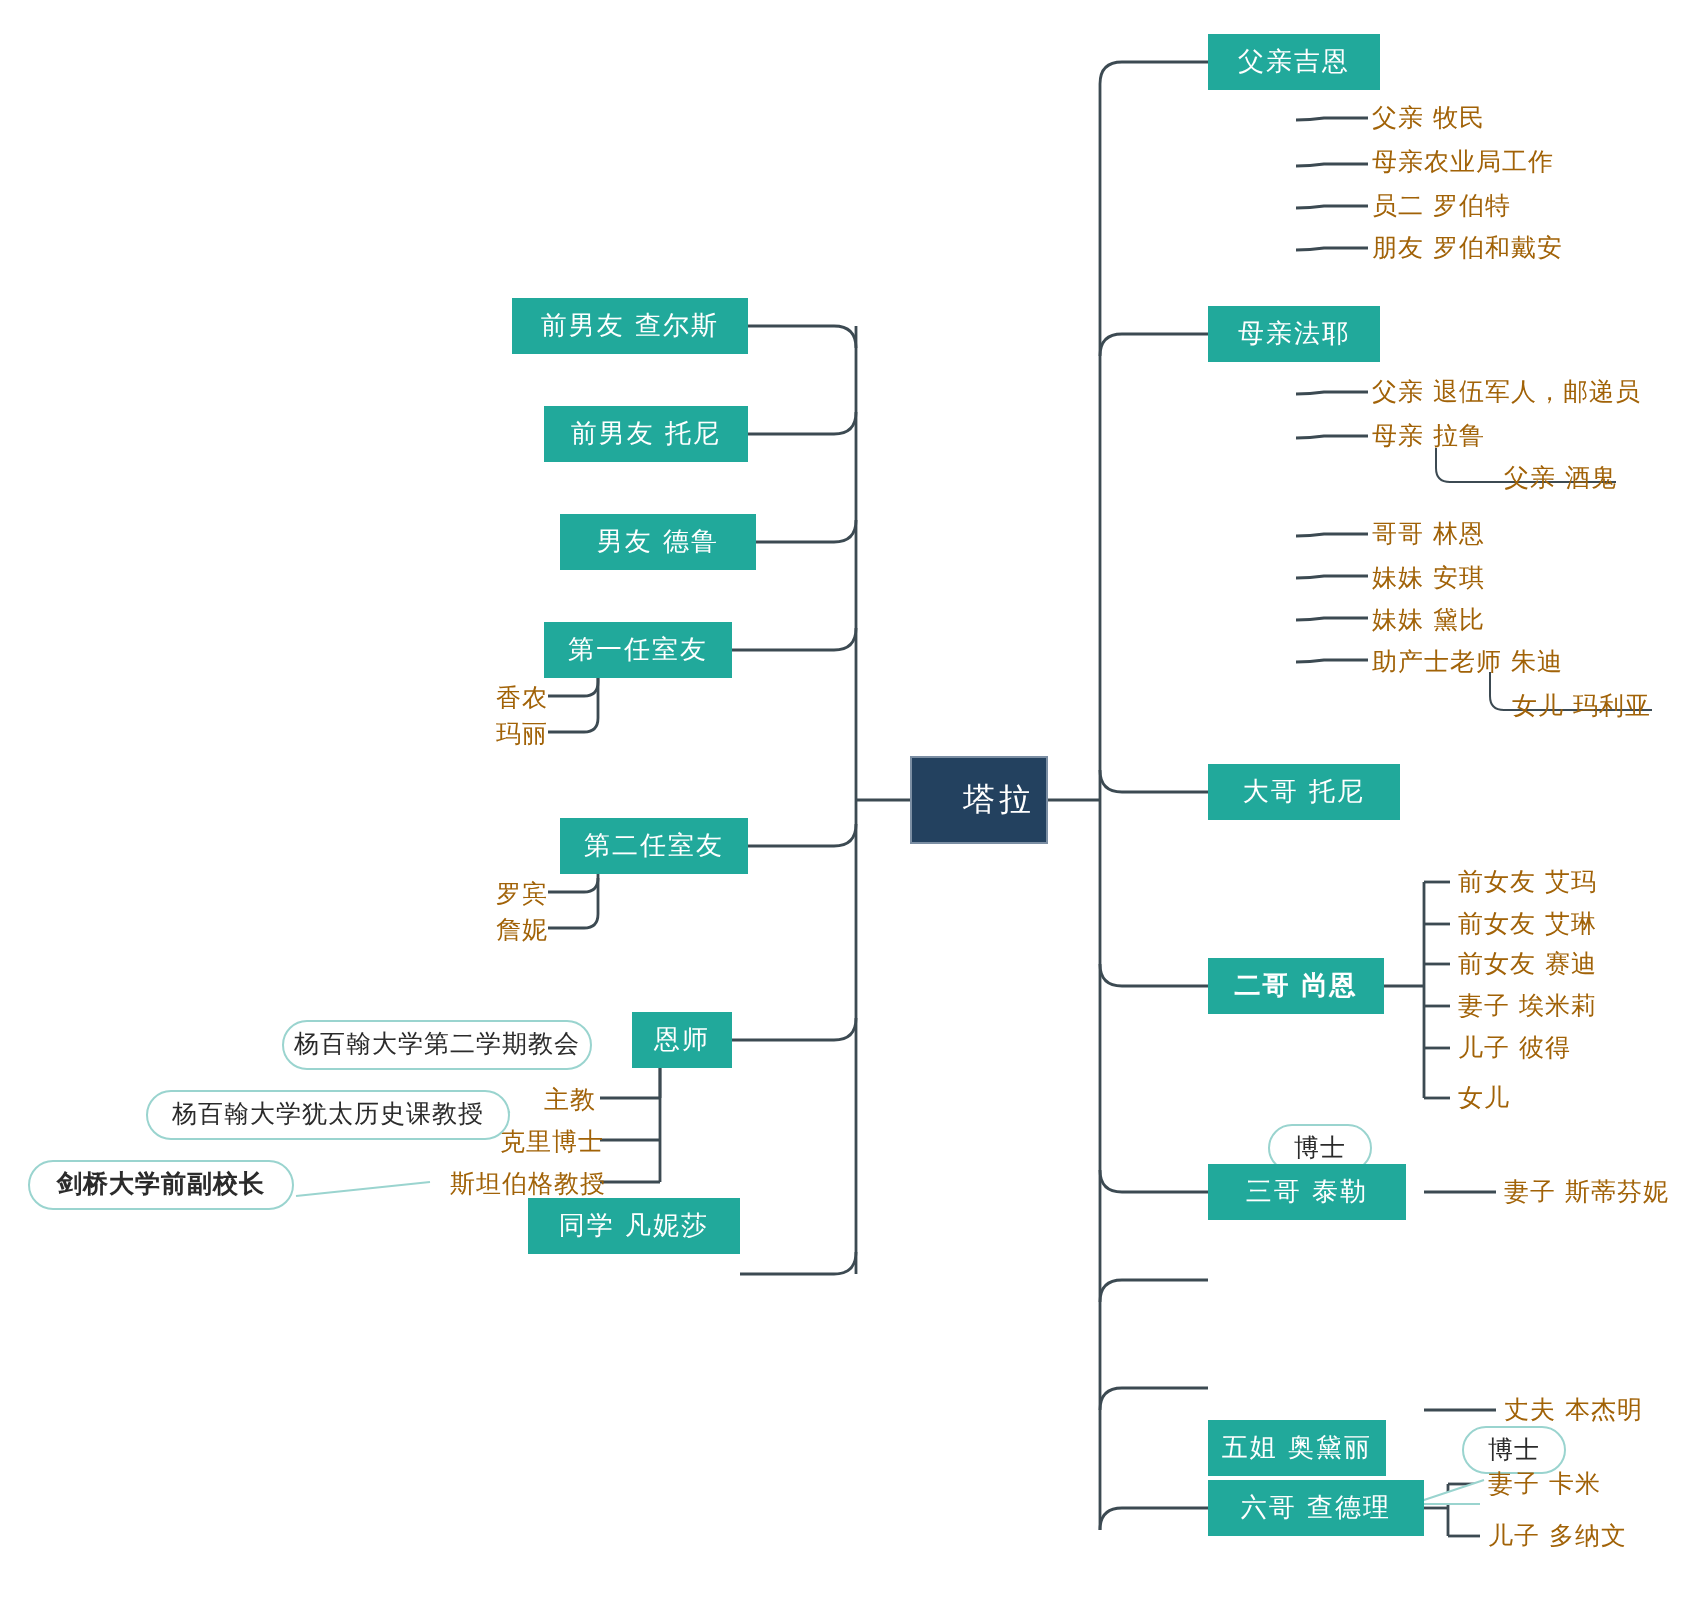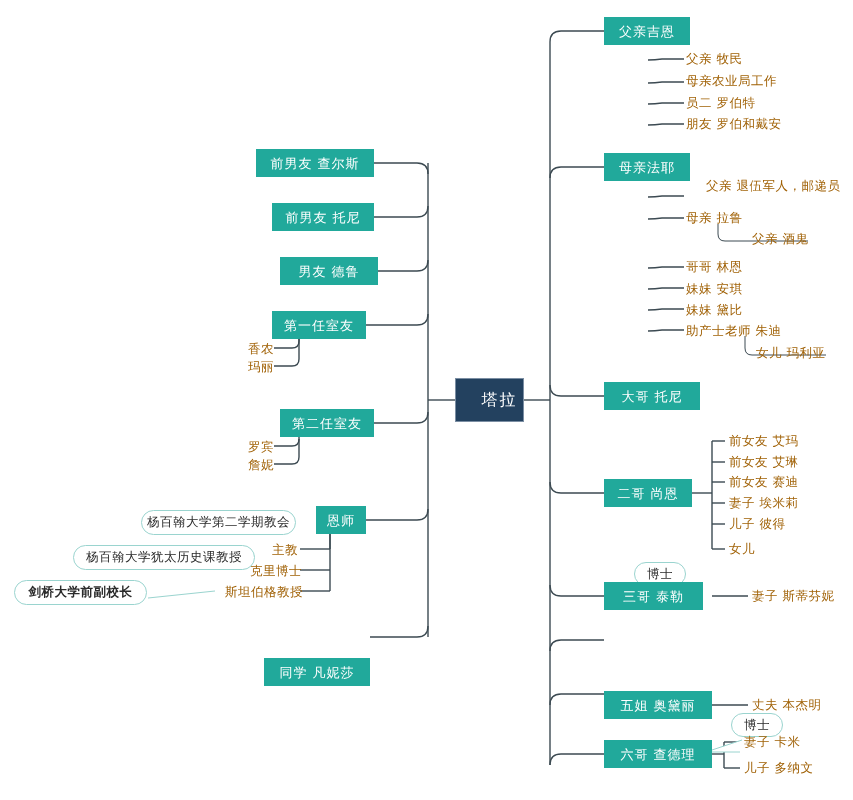--- a/index.html
+++ b/index.html
@@ -170,54 +170,54 @@
 
   <div class="node" style="left:316px;top:506px;width:50px;height:28px;">恩师</div>
   <div class="leaf left" style="left:272px;top:544px;">主教</div>
   <div class="leaf left" style="left:250px;top:565px;">克里博士</div>
   <div class="leaf left" style="left:225px;top:586px;">斯坦伯格教授</div>
 
   <div class="bubble" style="left:73px;top:545px;width:182px;height:25px;">杨百翰大学犹太历史课教授</div>
   <div class="bubble" style="left:141px;top:510px;width:155px;height:25px;">杨百翰大学第二学期教会</div>
   <div class="bubble" style="left:14px;top:580px;width:133px;height:25px;font-weight:bold;">剑桥大学前副校长</div>
 
-  <div class="node" style="left:264px;top:658px;width:106px;height:28px;">同学 凡妮莎</div>
+  <div class="node" style="left:264px;top:599px;width:106px;height:28px;">同学 凡妮莎</div>
 
   <div class="node" style="left:604px;top:17px;width:86px;height:28px;">父亲吉恩</div>
   <div class="leaf" style="left:686px;top:53px;">父亲 牧民</div>
   <div class="leaf" style="left:686px;top:75px;">母亲农业局工作</div>
   <div class="leaf" style="left:686px;top:97px;">员二 罗伯特</div>
   <div class="leaf" style="left:686px;top:118px;">朋友 罗伯和戴安</div>
 
   <div class="node" style="left:604px;top:153px;width:86px;height:28px;">母亲法耶</div>
-  <div class="leaf" style="left:686px;top:180px;margin-left:20px;">父亲 退伍军人，邮递员</div>
+  <div class="leaf" style="left:686px;top:190px;">父亲 退伍军人，邮递员</div>
   <div class="leaf" style="left:686px;top:212px;">母亲 拉鲁</div>
   <div class="leaf sub" style="left:752px;top:233px;">父亲 酒鬼</div>
   <div class="leaf" style="left:686px;top:261px;">哥哥 林恩</div>
   <div class="leaf" style="left:686px;top:283px;">妹妹 安琪</div>
   <div class="leaf" style="left:686px;top:304px;">妹妹 黛比</div>
   <div class="leaf" style="left:686px;top:325px;">助产士老师 朱迪</div>
   <div class="leaf sub" style="left:756px;top:347px;">女儿 玛利亚</div>
 
   <div class="node" style="left:604px;top:382px;width:96px;height:28px;">大哥 托尼</div>
 
-  <div class="node" style="left:604px;top:479px;width:88px;height:28px;">二哥 尚恩</div>
+  <div class="node" style="left:604px;top:479px;width:88px;height:28px;font-weight:bold;">二哥 尚恩</div>
   <div class="leaf" style="left:729px;top:435px;">前女友 艾玛</div>
   <div class="leaf" style="left:729px;top:456px;">前女友 艾琳</div>
   <div class="leaf" style="left:729px;top:476px;">前女友 赛迪</div>
   <div class="leaf" style="left:729px;top:497px;">妻子 埃米莉</div>
   <div class="leaf" style="left:729px;top:518px;">儿子 彼得</div>
   <div class="leaf" style="left:729px;top:543px;">女儿</div>
 
   <div class="bubble" style="left:634px;top:562px;width:52px;height:24px;">博士</div>
   <div class="node" style="left:604px;top:582px;width:99px;height:28px;">三哥 泰勒</div>
   <div class="leaf" style="left:752px;top:590px;">妻子 斯蒂芬妮</div>
 
 
-  <div class="node" style="left:604px;top:691px;width:108px;height:28px;">五姐 奥黛丽</div>
+  <div class="node" style="left:604px;top:710px;width:89px;height:28px;">五姐 奥黛丽</div>
   <div class="leaf" style="left:752px;top:699px;">丈夫 本杰明</div>
 
   <div class="bubble" style="left:731px;top:713px;width:52px;height:24px;">博士</div>
   <div class="node" style="left:604px;top:740px;width:108px;height:28px;">六哥 查德理</div>
   <div class="leaf" style="left:744px;top:736px;">妻子 卡米</div>
   <div class="leaf" style="left:744px;top:762px;">儿子 多纳文</div>
 
 </div>
 
 </body></html>

